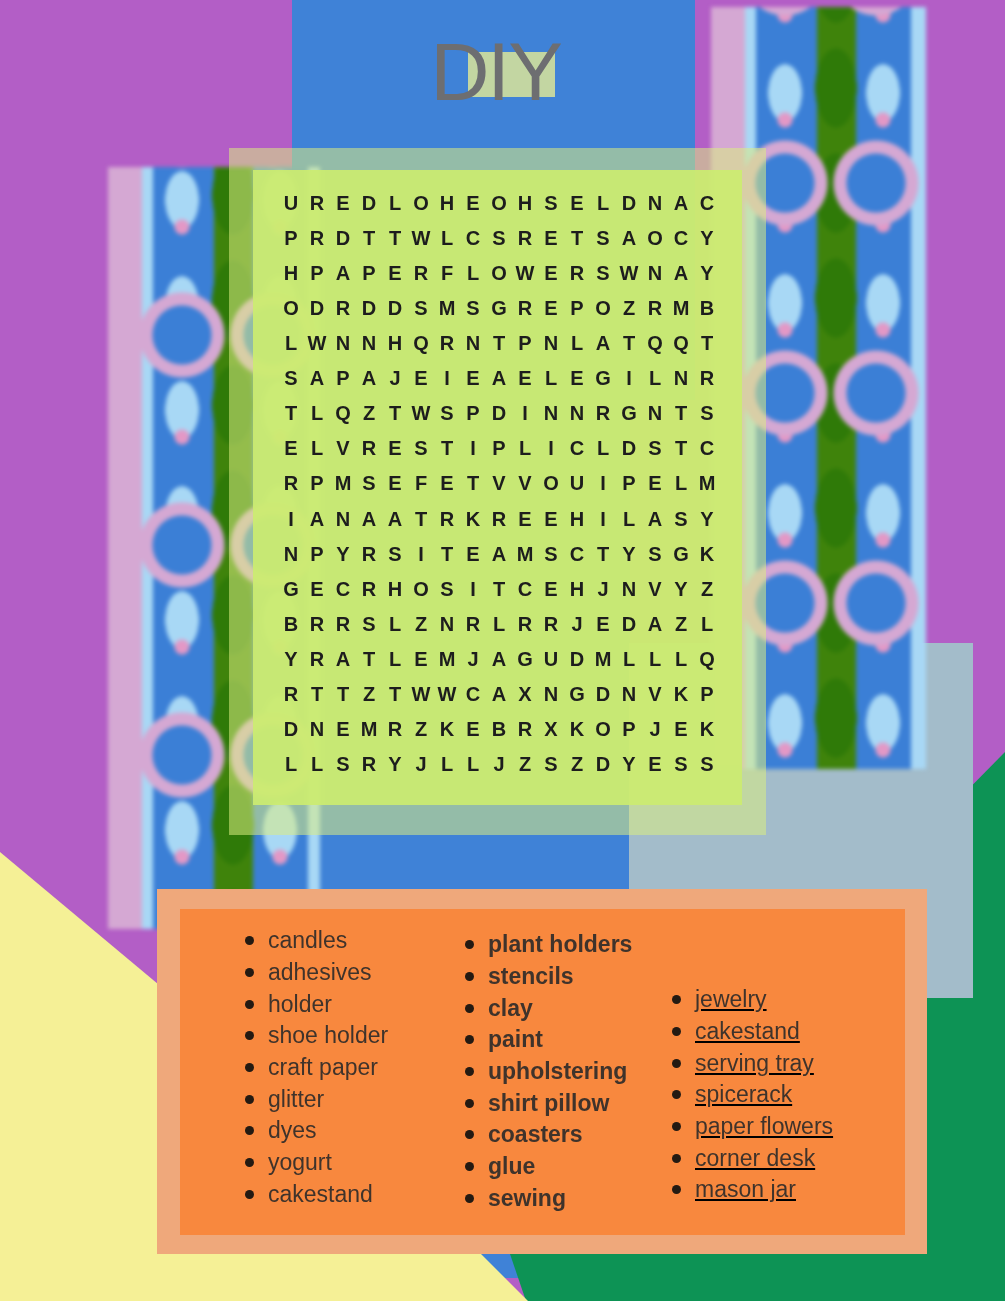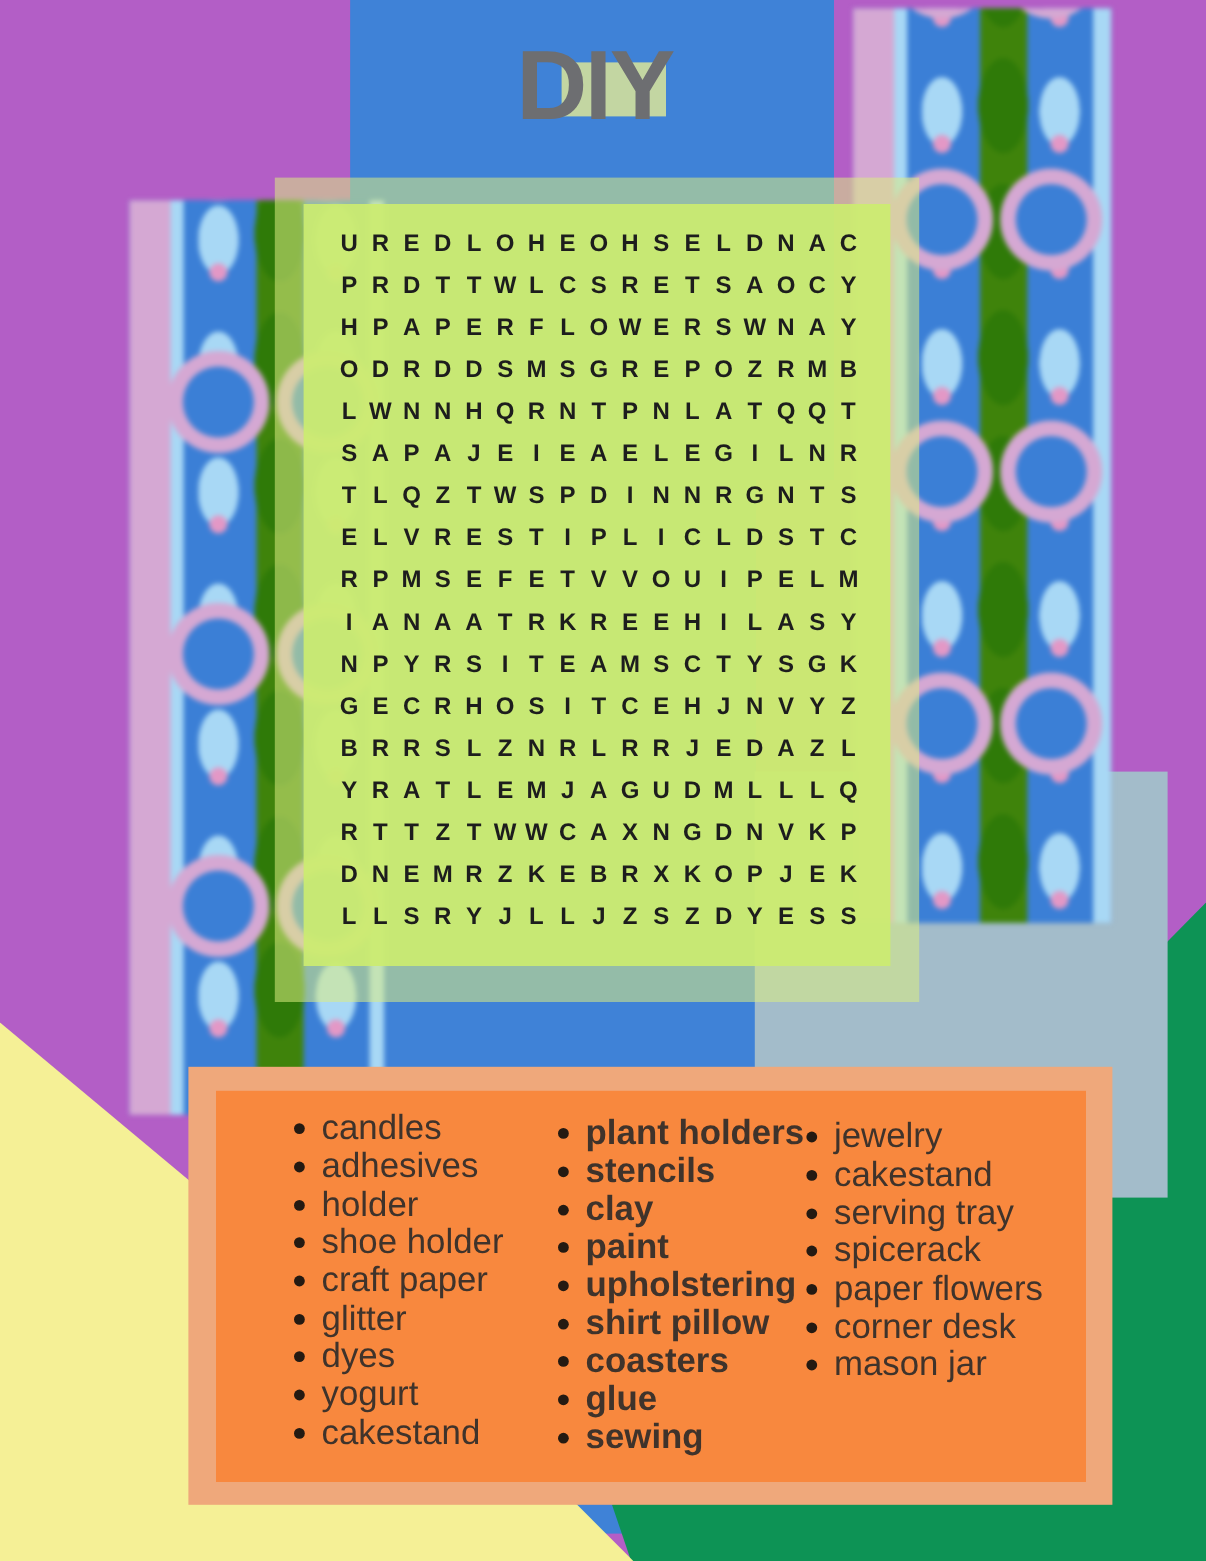--- a/index.html
+++ b/index.html
@@ -70,31 +70,31 @@
 
   
   .watermark{font-family:"Liberation Serif",serif; color:var(--watermark-red);
     line-height:1; white-space:nowrap; pointer-events:none;}
   #watermark-line1{left:95px;  top:334px; font-size:130px; letter-spacing:3px;}
   #watermark-line2{left:183px; top:497px; font-size:132px; letter-spacing:6px;}
 
   
   #diy-green-rect{left:468px; top:52px; width:87px; height:45px; background:var(--diy-green);}
   #diy-title{left:0; right:14px; top:31px; text-align:center;
-    font-weight:700; font-size:82px; letter-spacing:-2px; color:var(--diy-gray); line-height:1;}
+    font-weight:400; font-size:82px; letter-spacing:-2px; color:var(--diy-gray); line-height:1;}
 
   
   #list-box-outer{left:157px; top:889px; width:770px; height:365px; background:var(--orange-outer);}
   #list-box-inner{left:180px; top:909px; width:725px; height:326px; background:var(--orange-inner);}
   .word-col{list-style:none; margin:0; padding:0;}
   #word-col-1{left:245px; top:925px;}
   #word-col-2{left:465px; top:929px;font-weight:bold;}
-  #word-col-3{left:672px; top:932px;}
+  #word-col-3{left:672px; top:984px;text-decoration:underline;}
   .word-item{display:flex; align-items:center; height:31.7px; gap:14px;
-    font-size:29px; color:var(--list-ink);}
+    font-size:23px; color:var(--list-ink);}
   .bullet{width:9px; height:9px; border-radius:50%; background:#241a12; flex:0 0 auto;}
 </style>
 </head>
 <body>
 
 <div id="canvas">
 
   <div class="abs" id="blue-band"></div>
   <div class="abs" id="blue-top-block"></div>
   <div class="abs" id="green-corner"></div>

